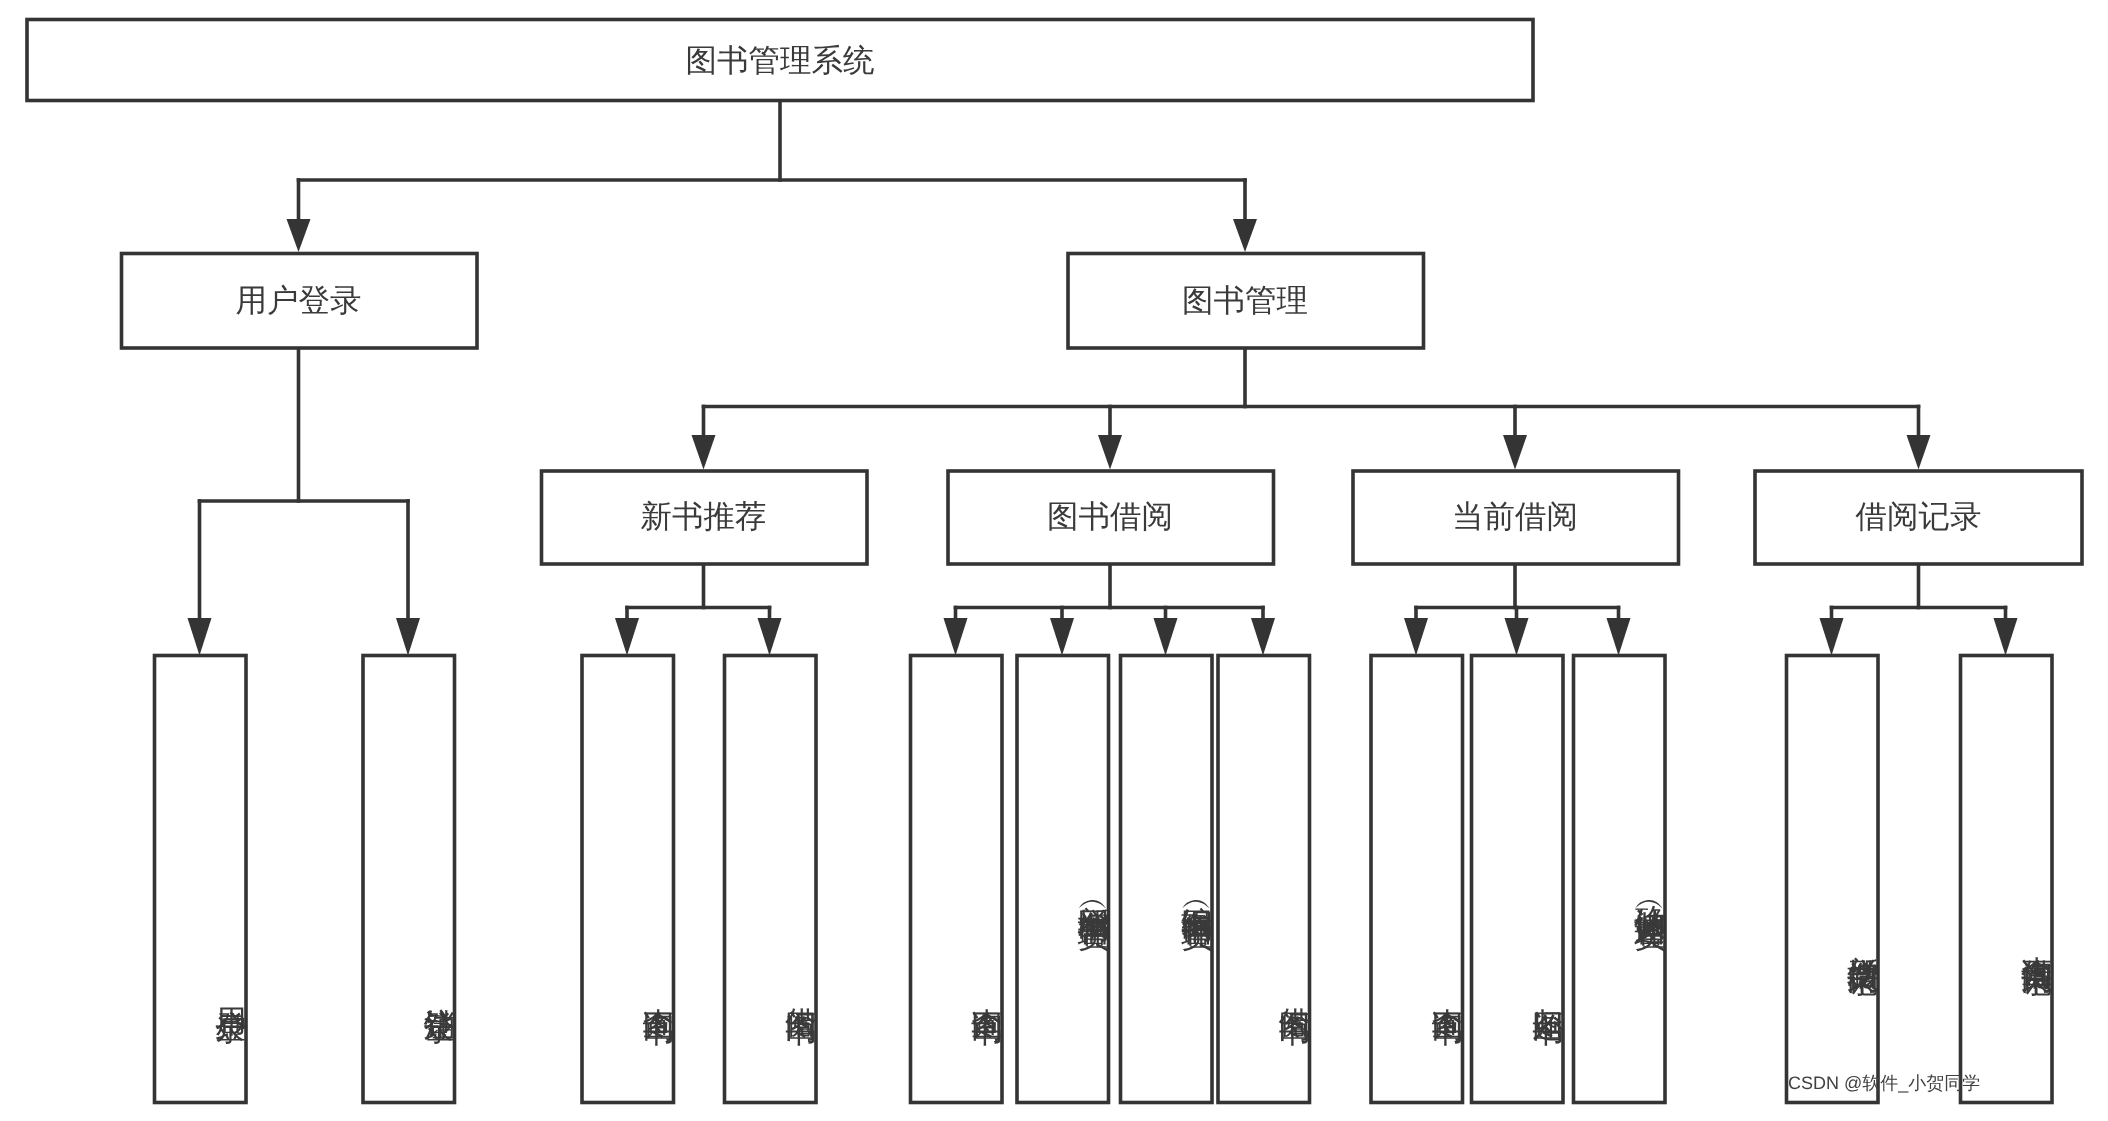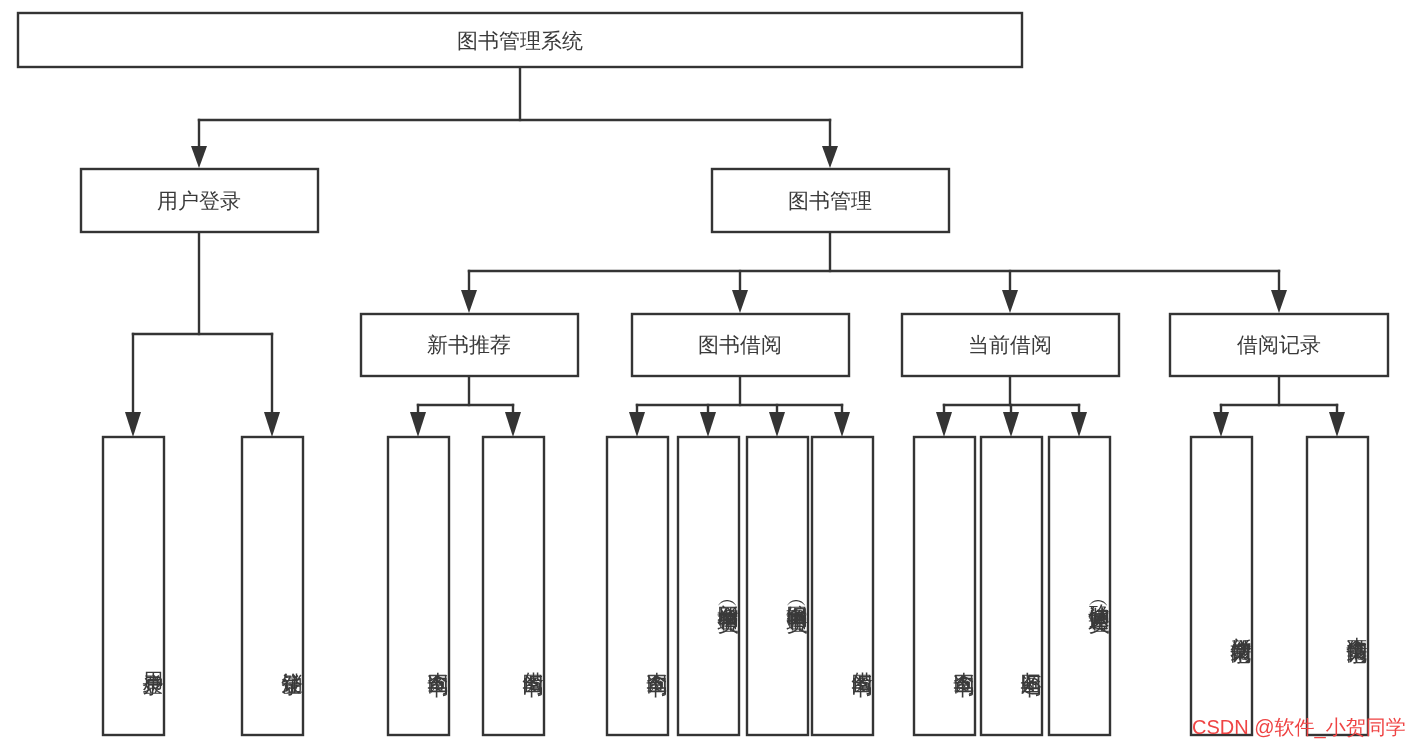--- a/index.html
+++ b/index.html
@@ -62,22 +62,22 @@
     align-items: flex-start;
     justify-content: center;
     white-space: nowrap;
     pointer-events: none;
   }
   .watermark {
     position: absolute;
     left: 1192px;
     top: 714px;
     font-family: "Liberation Sans", "DejaVu Sans", sans-serif;
-    font-size: 20px;
-    color: #ef4444;
+    font-size: 12px;
+    color: #404040;
     white-space: nowrap;
   }
 </style>
 </head>
 <body>
 
 <div id="diagram-root">
 
   <svg class="flow" viewBox="0 0 1405 747" xmlns="http://www.w3.org/2000/svg">
 

